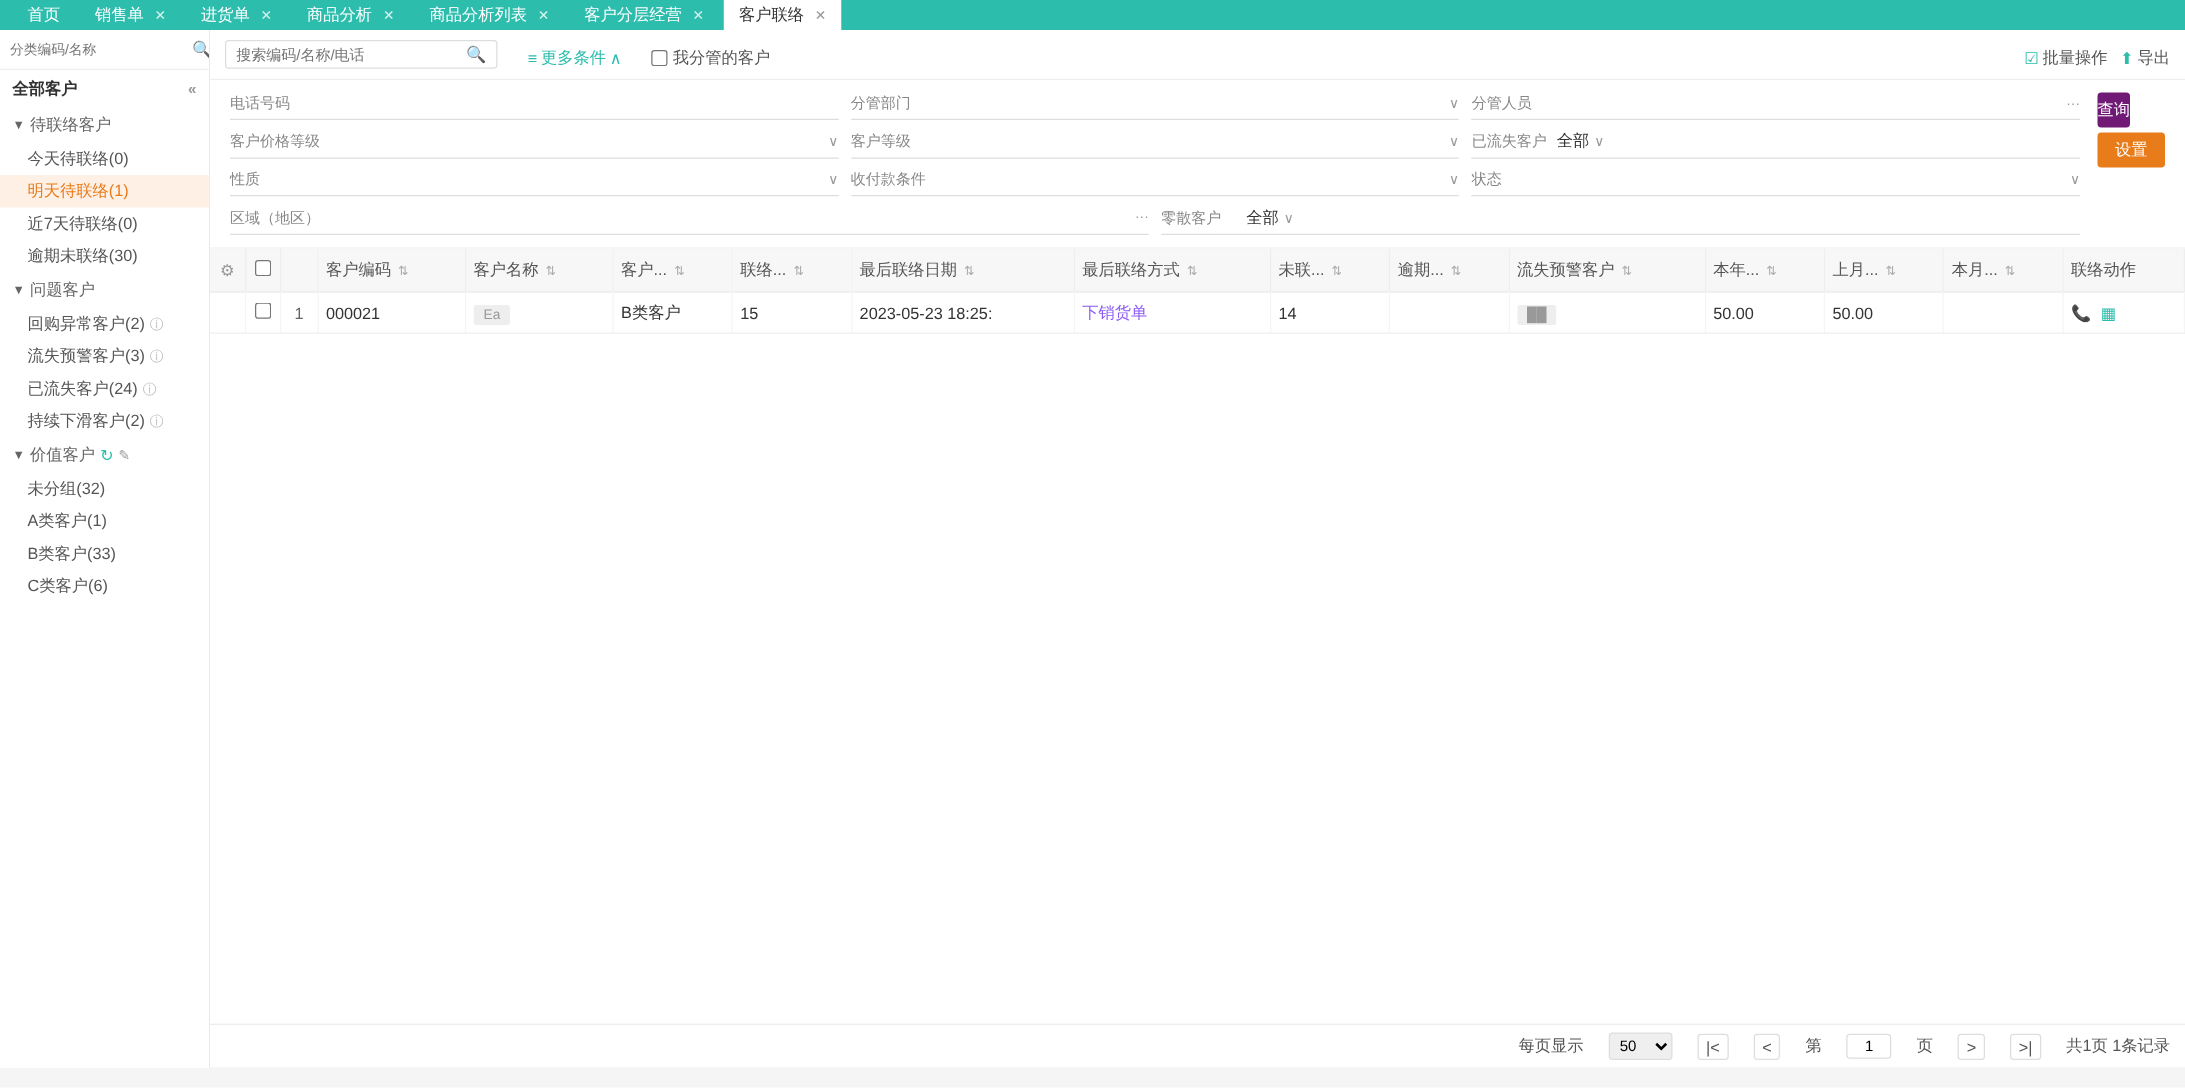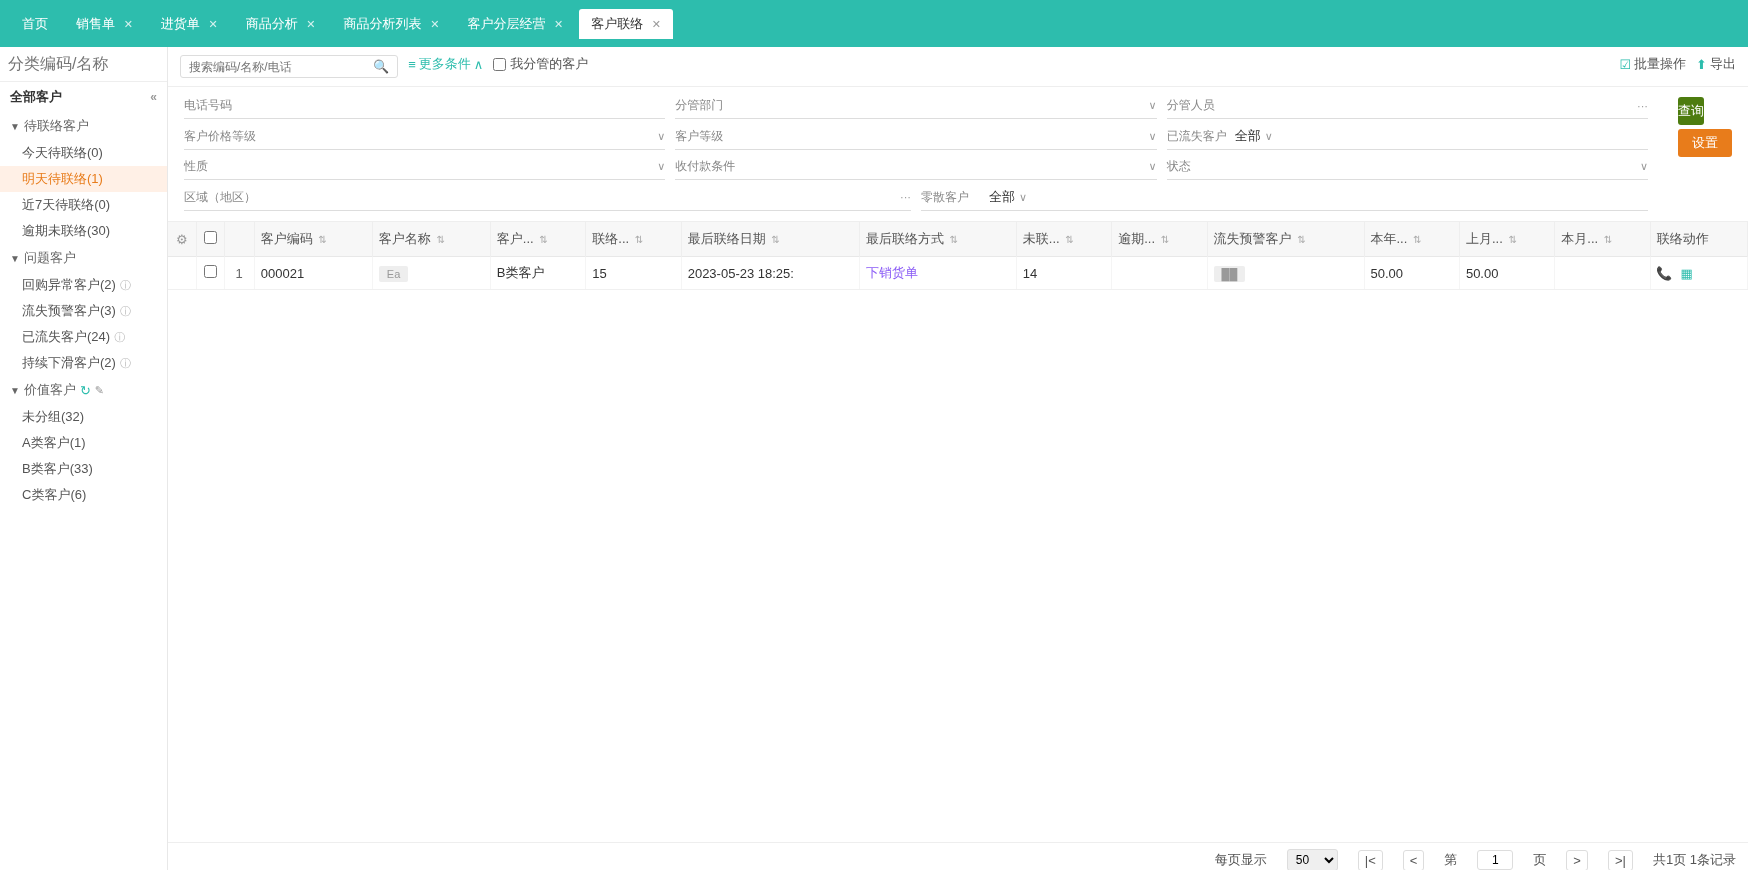--- a/index.html
+++ b/index.html
@@ -1,21 +1,21 @@
 <!DOCTYPE html>
 <html><head>
   <meta charset="utf-8">
   <style>
     * { box-sizing: border-box; margin: 0; padding: 0; font-family: 'Microsoft YaHei', Arial, sans-serif; font-size: 13px; }
     body { background: #f5f5f5; overflow: hidden; }
 
     
     .top-nav {
       background: #2dbdad;
-      height: 47px;
+      height: 24px;
       display: flex;
       align-items: center;
       padding: 0 10px;
       gap: 4px;
     }
     .nav-item {
       color: #fff;
       padding: 6px 12px;
       cursor: pointer;
       border-radius: 3px 3px 0 0;
@@ -51,21 +51,21 @@
       display: flex;
       align-items: center;
       padding: 8px 8px;
       border-bottom: 1px solid #eee;
       gap: 4px;
     }
     .sidebar-search input {
       flex: 1;
       border: none;
       outline: none;
-      font-size: 16px;
+      font-size: 11px;
       color: #404040;
     }
     .sidebar-search .search-icon { color: #999; cursor: pointer; }
     .sidebar-all-customers {
       display: flex;
       align-items: center;
       justify-content: space-between;
       padding: 6px 10px;
       font-weight: bold;
       color: #333;
@@ -100,22 +100,22 @@
       display: flex;
       flex-direction: column;
       overflow: hidden;
     }
 
     
     .search-bar {
       background: #fff;
       padding: 8px 12px;
       display: flex;
-      align-items: flex-start;
-      gap: 10px;
+      align-items: flex-end;
+      gap: 24px;
       border-bottom: 1px solid #eee;
     }
     .search-input-wrap {
       display: flex;
       align-items: center;
       border: 1px solid #ddd;
       border-radius: 3px;
       padding: 3px 8px;
       gap: 4px;
       min-width: 200px;
@@ -197,21 +197,21 @@
       color: #999;
       font-size: 11px;
       cursor: pointer;
     }
     .filter-dots {
       color: #999;
       font-size: 11px;
       cursor: pointer;
     }
     .query-btn {
-      background: #4d7c0f;
+      background: #701a75;
       color: #fff;
       border: none;
       border-radius: 3px;
       padding: 5px 0;
       cursor: pointer;
       font-size: 13px;
       align-self: flex-start;
     }
     .settings-btn {
       background: #e87c1b;
@@ -436,21 +436,21 @@
           <span>批量操作</span>
         </div>
         <div class="action-btn">
           <span style="color:#2dbdad;">⬆</span>
           <span>导出</span>
         </div>
       </div>
     </div>
 
     <div class="filter-panel">
-      <div style="display:flex; gap:20px;">
+      <div style="display:flex; gap:4px;">
         <div style="flex:1;">
 
           <div class="filter-row">
             <div class="filter-item">
               <span class="filter-label">电话号码</span>
               <input class="filter-input" type="text" style="">
             </div>
             <div class="filter-item">
               <span class="filter-label">分管部门</span>
               <input class="filter-input" type="text" style="">

